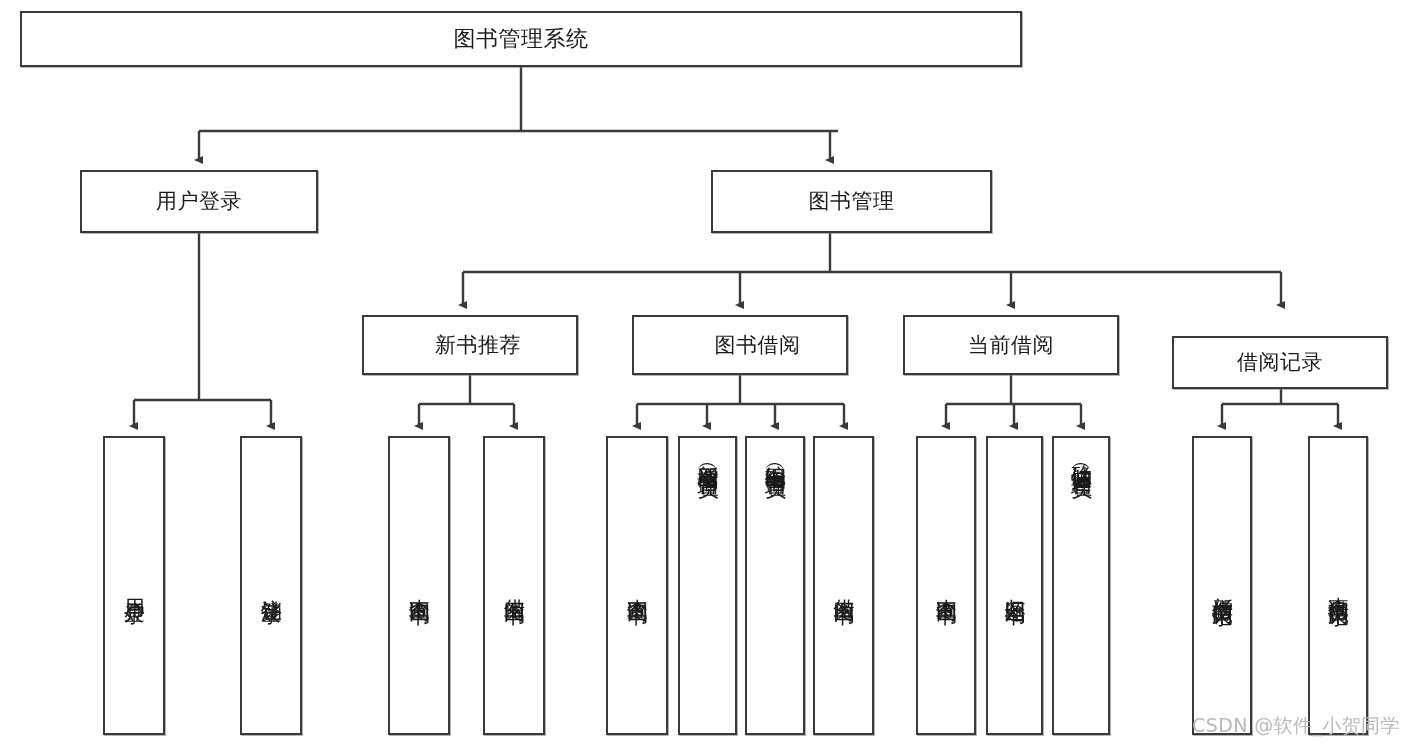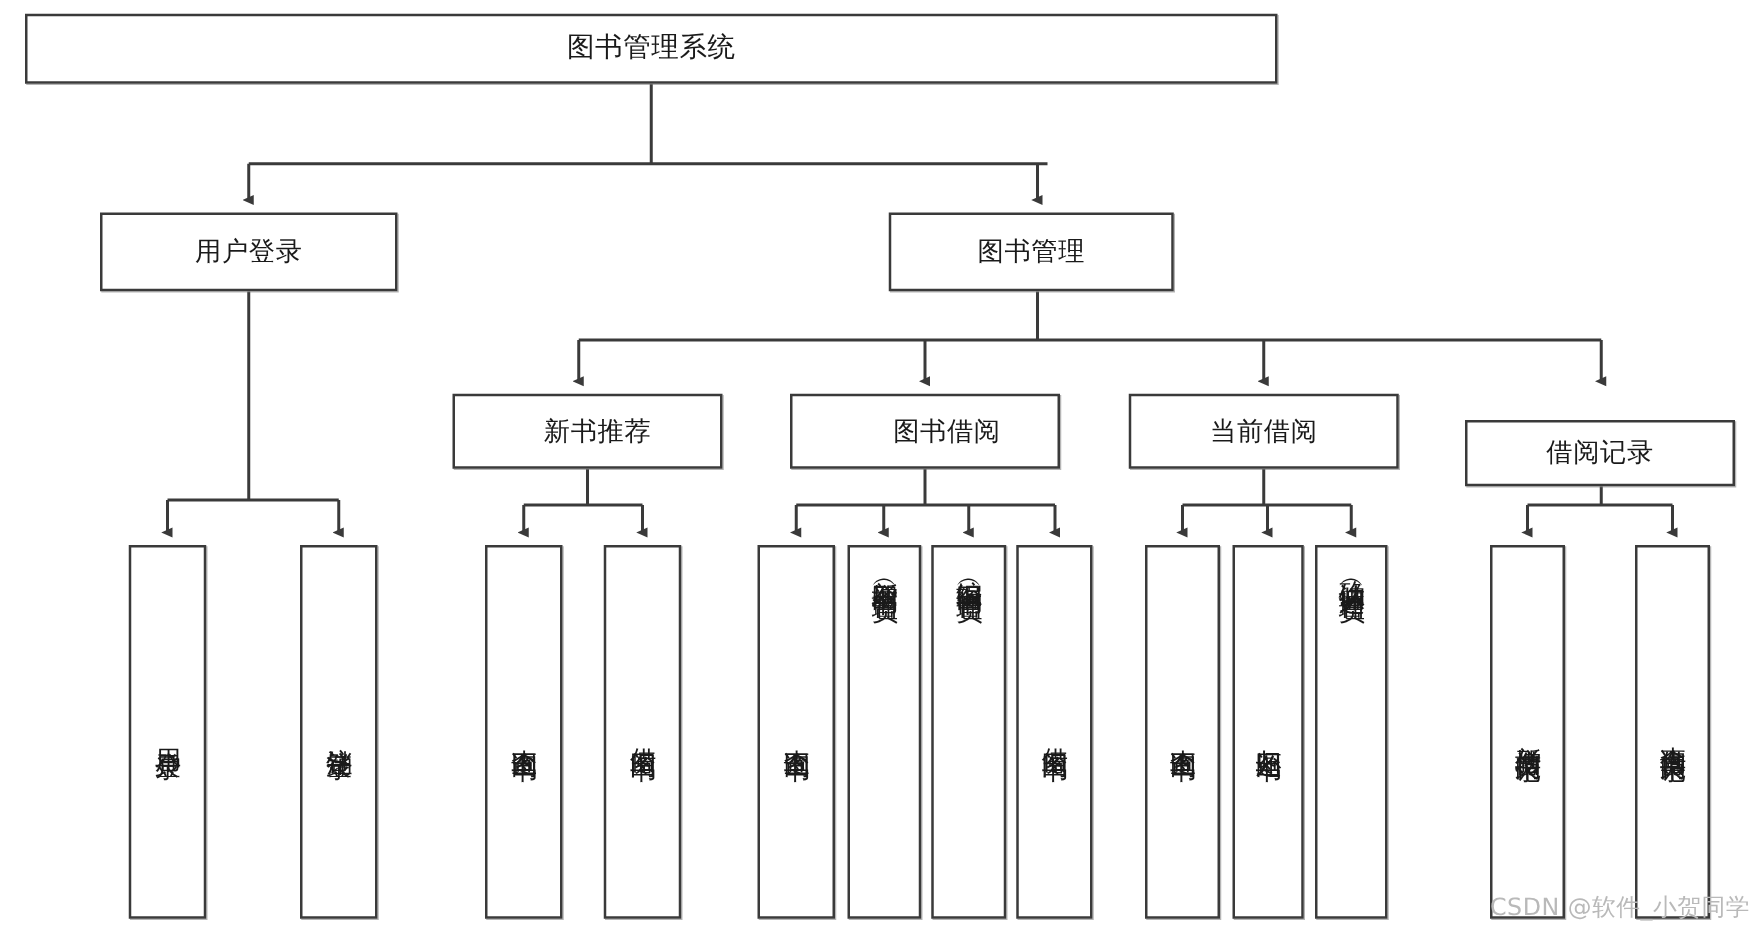--- a/index.html
+++ b/index.html
@@ -121,21 +121,21 @@
     </g>
   </svg>
 
   <div class="node root" id="n-root" style="left: 20px; top: 11px; width: 1002px; height: 56px; text-align: right;">
     <span class="label">图书管理系统</span>
   </div>
 
   <div class="node" id="n-l1-0" style="left: 80px; top: 170px; width: 238px; height: 63px;">
     <span class="label">用户登录</span>
   </div>
-  <div class="node" id="n-l1-1" style="left: 711px; top: 170px; width: 228px; height: 63px;">
+  <div class="node" id="n-l1-1" style="left: 711px; top: 170px; width: 281px; height: 63px;">
     <span class="label">图书管理</span>
   </div>
 
   <div class="node" id="n-l2-0" style="left: 362px; top: 315px; width: 216px; height: 60px; padding-left: 16px;">
     <span class="label">新书推荐</span>
   </div>
   <div class="node" id="n-l2-1" style="left: 632px; top: 315px; width: 216px; height: 60px; padding-left: 35px;">
     <span class="label">图书借阅</span>
   </div>
   <div class="node" id="n-l2-2" style="left: 903px; top: 315px; width: 216px; height: 60px; text-align: right;">

